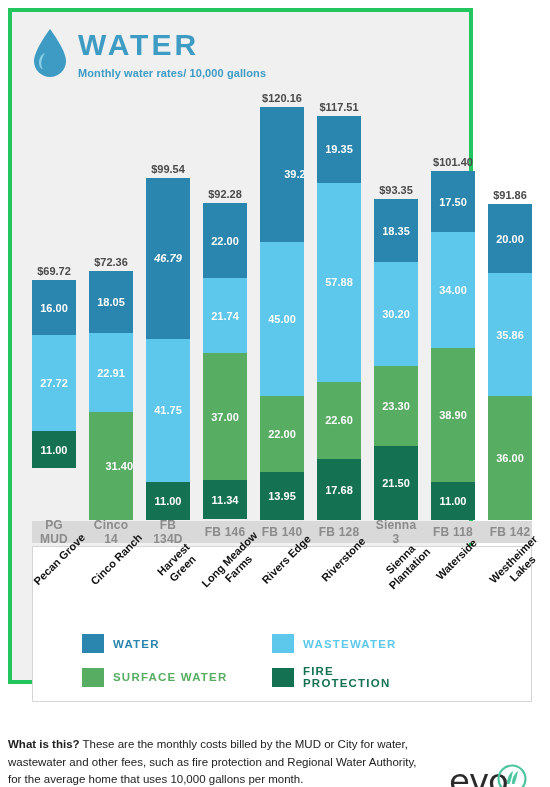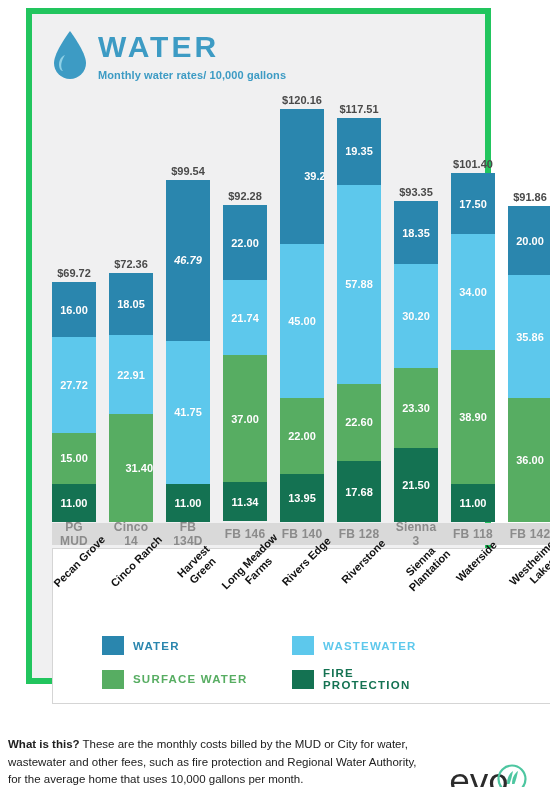--- a/index.html
+++ b/index.html
@@ -7,22 +7,22 @@
     width:550px;height:787px;
     background:#ffffff;
     font-family:"Liberation Sans", sans-serif;
     -webkit-font-smoothing:antialiased;
     overflow:hidden;
   }
   .page{position:relative;width:550px;height:787px;box-sizing:border-box;}
 
   
   .card{
-    position:absolute;left:26px;top:8px;width:465px;height:676px;
-    background:#f0f0f1;border:6px solid #22c55e;box-sizing:border-box;
+    position:absolute;left:8px;top:8px;width:465px;height:676px;
+    background:#f0f0f1;border:4px solid #22c55e;box-sizing:border-box;
   }
 
   
   .header{position:absolute;left:18px;top:14px;display:flex;align-items:flex-start;}
   .drop-wrap{width:40px;height:56px;position:relative;flex:none;margin-right:8px;}
   .title-block{padding-top:4px;}
   .chart-title{
     font-size:30px;font-weight:bold;letter-spacing:3px;color:#3d9bc4;line-height:1;
     margin:0 0 7px 0;
   }
@@ -112,23 +112,20 @@
     <div class="plot">
       <div class="bars" id="bars">
           <div class="barcol">
             <div class="bartotal">$69.72</div>
             <div class="bar" style="height: 239.633px;">
               <div class="seg seg-water" style="height: 54.9933px;">
                 <span>16.00</span>
               </div>
               <div class="seg seg-wastewater" style="height: 95.276px;">
                 <span>27.72</span>
-              </div>
-              <div class="seg seg-surface" style="height: 51.5563px;">
-                <span>15.00</span>
               </div>
               <div class="seg seg-fire" style="height: 37.8079px;">
                 <span>11.00</span>
               </div>
             </div>
           </div>
           <div class="barcol">
             <div class="bartotal">$72.36</div>
             <div class="bar" style="height: 248.707px;">
               <div class="seg seg-water" style="height: 62.0394px;">

